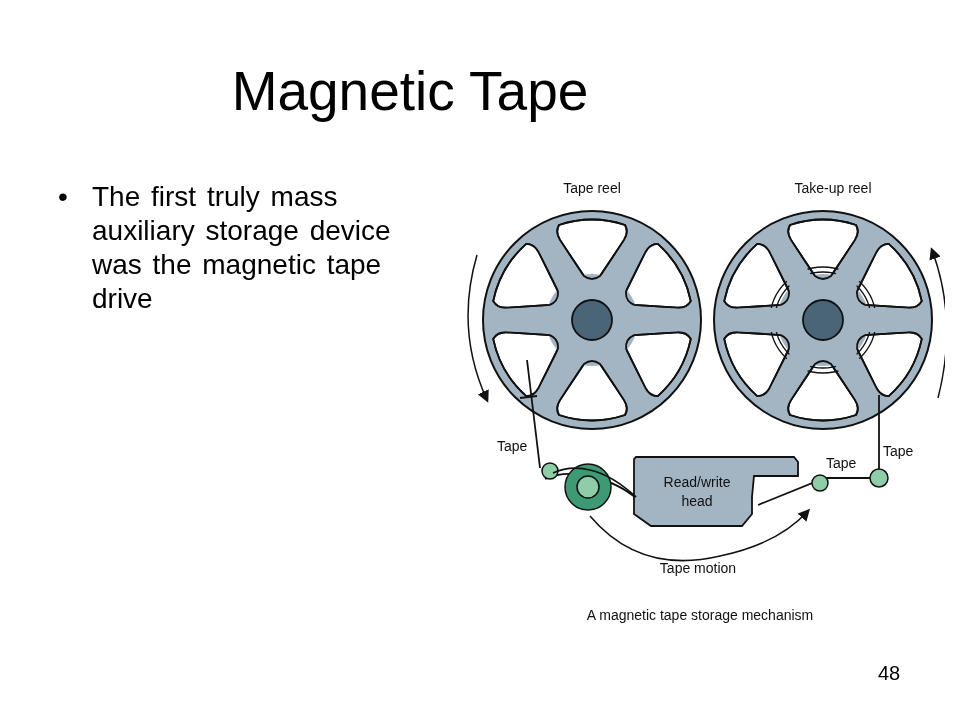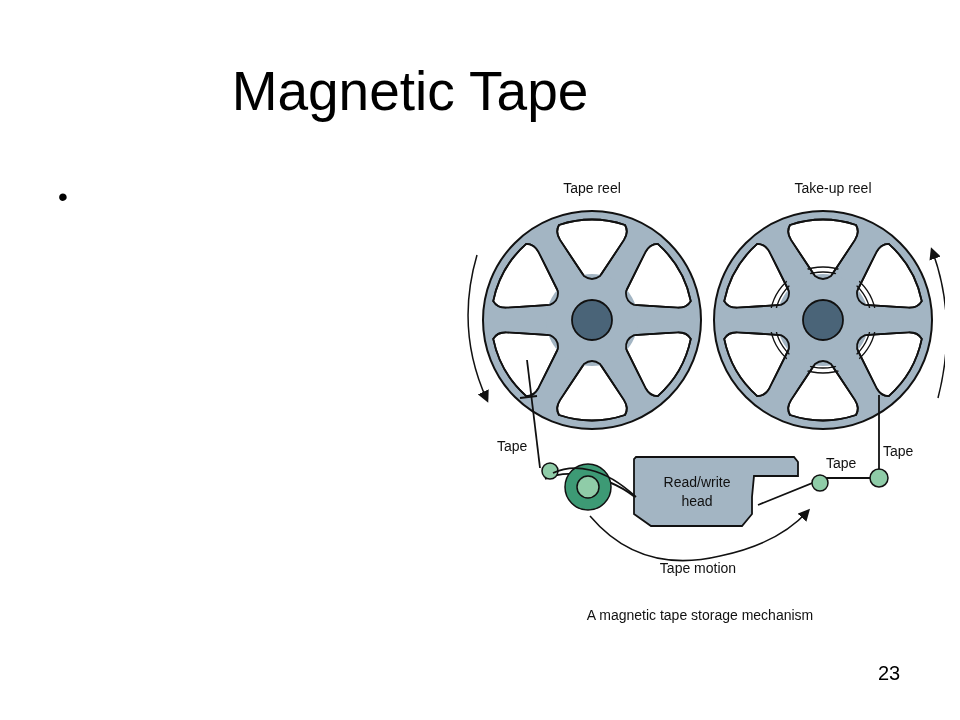--- a/index.html
+++ b/index.html
@@ -19,20 +19,21 @@
   svg text { font-family: "Liberation Sans", sans-serif; fill: #111; }
 </style>
 </head>
 <body>
 
 <div class="title">Magnetic Tape</div>
 
 <ul class="bullets">
   <li class="bullet-item">
     <span class="bullet-dot">•</span>
+    <span>The first truly mass auxiliary storage device was the magnetic tape drive</span>
   </li>
 </ul>
 
 <svg class="diagram" viewBox="455 170 490 470" xmlns="http://www.w3.org/2000/svg">
   <defs>
     <marker id="arrowhead" markerWidth="8" markerHeight="8" refX="6" refY="4" orient="auto">
       <path d="M0,0 L8,4 L0,8 Z" fill="#111"></path>
     </marker>
     <clipPath id="clipL">
         <circle cx="592" cy="320" r="108"></circle>
@@ -154,13 +155,13 @@
 
   <path d="M590,516 Q640,575 720,556 Q778,544 808,511" fill="none" stroke="#111" stroke-width="1.5" marker-end="url(#arrowhead)"></path>
 
   <text x="497" y="451" font-size="14">Tape</text>
   <text x="826" y="468" font-size="14">Tape</text>
   <text x="883" y="456" font-size="14">Tape</text>
   <text x="698" y="573" font-size="14" text-anchor="middle">Tape motion</text>
   <text x="700" y="620" font-size="14" text-anchor="middle">A magnetic tape storage mechanism</text>
 </svg>
 
-<div class="slide-number">23</div>
+<div class="slide-number">48</div>
 
 </body></html>

